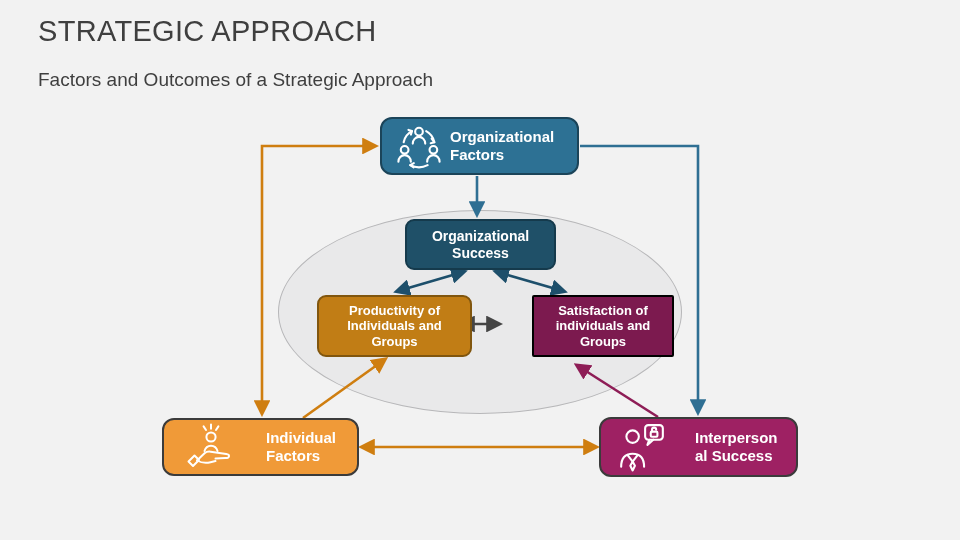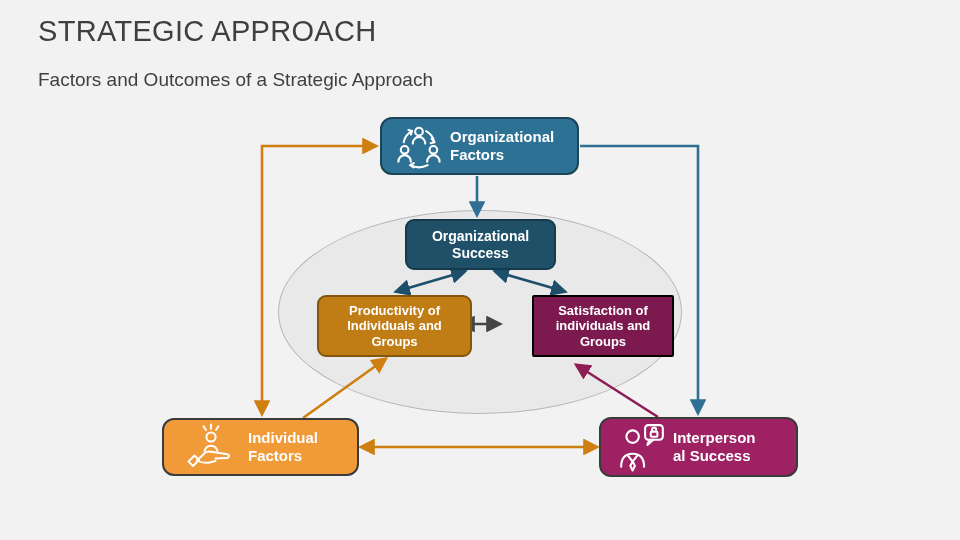--- a/index.html
+++ b/index.html
@@ -46,26 +46,26 @@
   }
   #node-satisfaction {
     left:503px; top:295px; width:142px; height:62px;
     background:#7c1a4f; border:2px solid #000000; border-radius:2px;
     font-size:13px;
     margin-left:29px;
   }
   #node-individual {
     left:162px; top:418px; width:197px; height:58px;
     background:#f09a38; border:2px solid #3b3b3b; border-radius:12px;
-    padding:0 8px 0 20px; gap:12px; font-size:15px;
+    padding:0 8px 0 20px; gap:30px; font-size:15px;
   }
   #node-interpersonal {
     left:599px; top:417px; width:199px; height:60px;
     background:#9e2163; border:2px solid #3b3b3b; border-radius:12px;
-    padding:0 8px 0 16px; gap:6px; font-size:15px;
+    padding:0 8px 0 16px; gap:28px; font-size:15px;
   }
   .node-icon { flex:0 0 auto; }
 </style>
 </head>
 <body>
 
 <div class="slide">
 
   <div class="title">STRATEGIC APPROACH</div>
   <div class="subtitle">Factors and Outcomes of a Strategic Approach</div>

